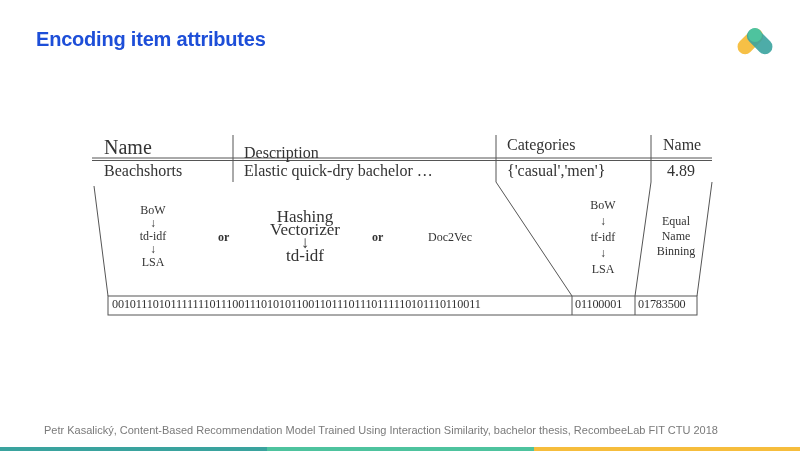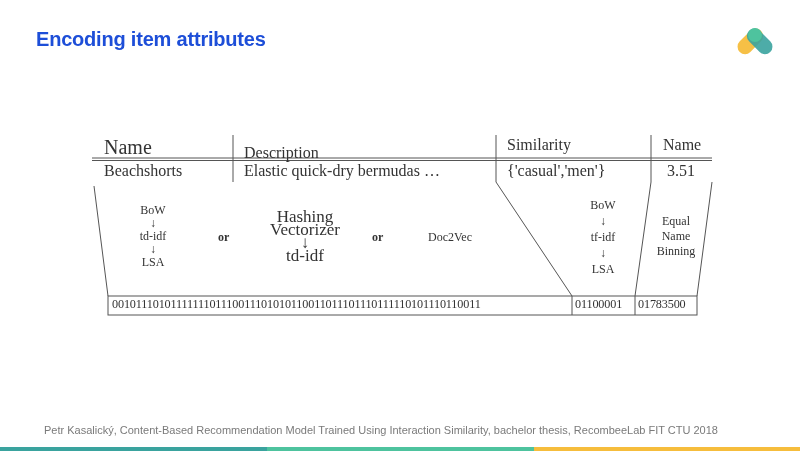--- a/index.html
+++ b/index.html
@@ -42,27 +42,27 @@
   <line x1="651" y1="182" x2="635" y2="296" stroke="#555" stroke-width="1"></line>
   <line x1="712" y1="182" x2="697" y2="296" stroke="#555" stroke-width="1"></line>
 
   <rect x="108" y="296" width="589" height="19" fill="none" stroke="#555" stroke-width="1"></rect>
   <line x1="572" y1="296" x2="572" y2="315" stroke="#555" stroke-width="1"></line>
   <line x1="635" y1="296" x2="635" y2="315" stroke="#555" stroke-width="1"></line>
 </svg>
 
 <div class="cell" style="left:104px;top:136px;font-size:20px;">Name</div>
 <div class="cell" style="left:244px;top:144px;font-size:16px;">Description</div>
-<div class="cell" style="left:507px;top:136px;font-size:16px;">Similarity</div>
+<div class="cell" style="left:507px;top:136px;font-size:16px;">Categories</div>
 <div class="cell" style="left:663px;top:136px;font-size:16px;">Name</div>
 
 <div class="cell" style="left:104px;top:162px;font-size:16px;">Beachshorts</div>
-<div class="cell" style="left:244px;top:162px;font-size:16px;">Elastic quick-dry bermudas …</div>
+<div class="cell" style="left:244px;top:162px;font-size:16px;">Elastic quick-dry bachelor …</div>
 <div class="cell" style="left:507px;top:162px;font-size:16px;">{'casual','men'}</div>
-<div class="cell" style="left:667px;top:162px;font-size:16px;">3.51</div>
+<div class="cell" style="left:667px;top:162px;font-size:16px;">4.89</div>
 
 <div class="cell" style="left:133px;top:204px;width:40px;text-align:center;font-size:12px;line-height:13px;">
   <div>BoW</div>
   <div>↓</div>
   <div>td-idf</div>
   <div>↓</div>
   <div>LSA</div>
 </div>
 <div class="cell" style="left:218px;top:230px;font-size:12px;font-weight:bold;">or</div>
 

